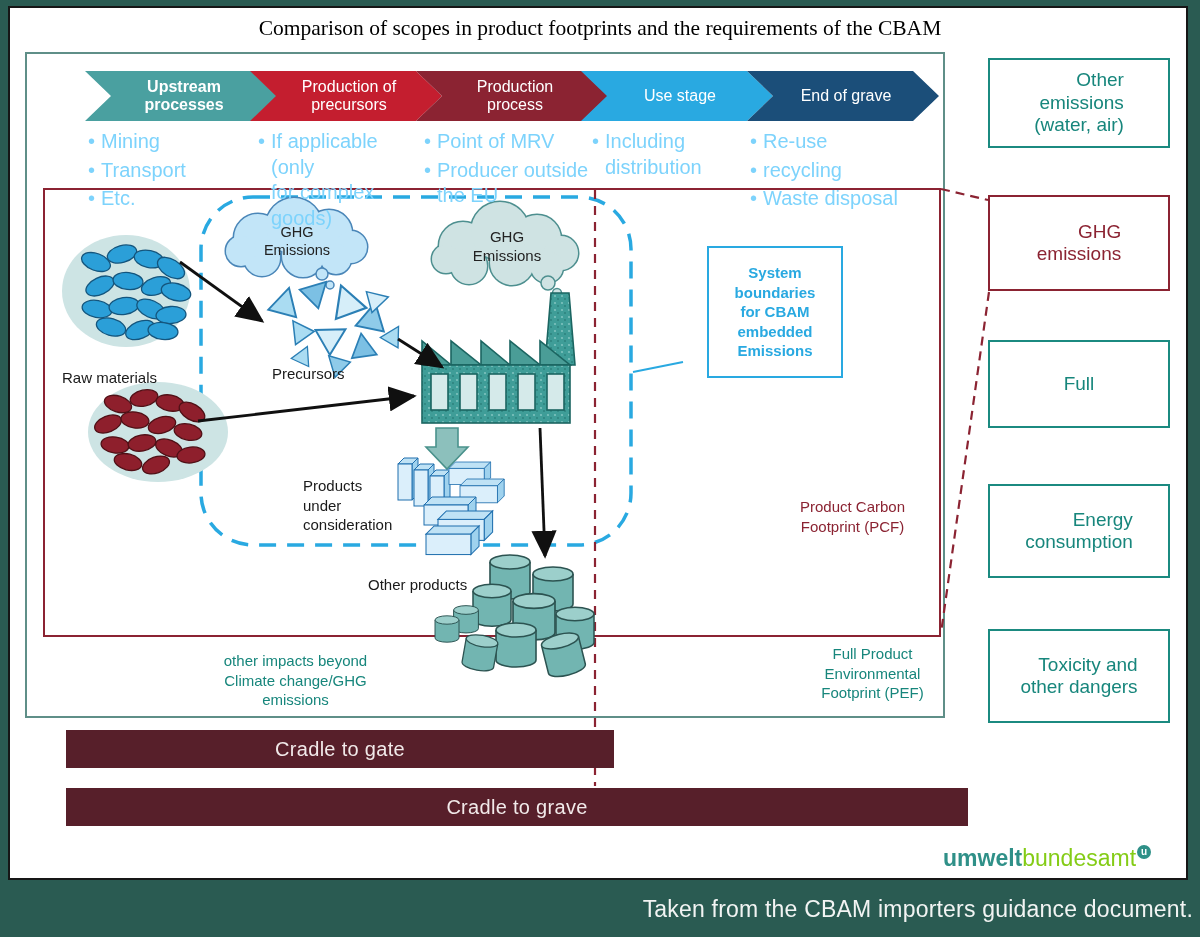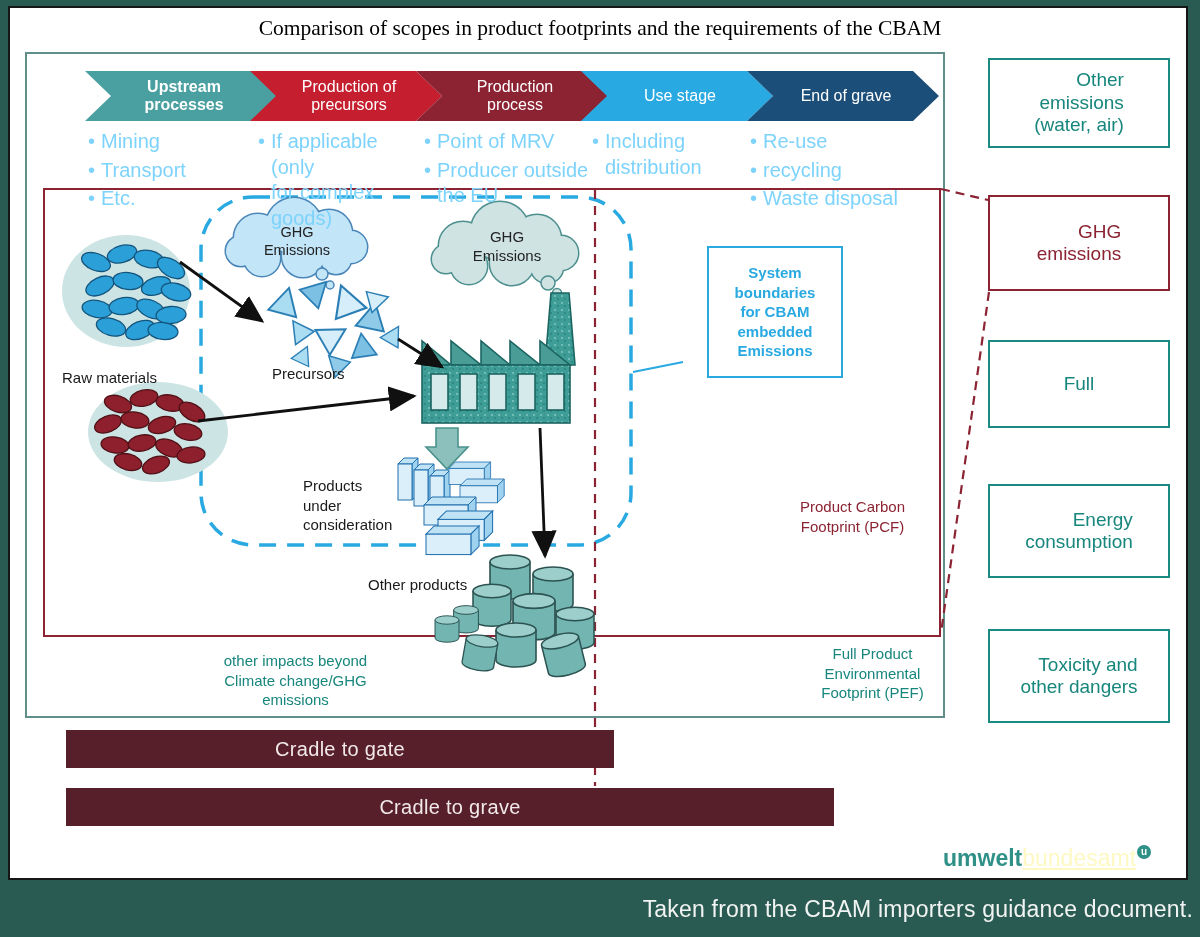--- a/index.html
+++ b/index.html
@@ -50,24 +50,24 @@
   .lbl.center{text-align:center;}
   .lbl.teal{color:#17867c;}
   .lbl.maroon{color:#8b2332;}
   .cloud-lbl{z-index:3;font-size:15px;color:#222;text-align:center;line-height:1.25;}
   .bar{
     left:38px;height:38px;background:#571f2a;z-index:3;
     display:flex;align-items:center;justify-content:center;
     color:#f1e9e9;font-size:20px;letter-spacing:.3px;margin-left:28px;
   }
   .bar.gate{top:730px;width:548px;}
-  .bar.grave{top:788px;width:768px;}
+  .bar.grave{top:788px;width:902px;}
   .logo{left:943px;top:845px;z-index:3;font-size:23px;white-space:nowrap;}
   .logo .b1{font-weight:bold;color:#2f9088;}
-  .logo .b2{color:#fef9c3;text-decoration:underline;}
+  .logo .b2{color:#84cc16;}
   .logo .mark{
     display:inline-block;width:14px;height:14px;border-radius:50%;background:#2f9088;color:#fff;
     font-size:10px;line-height:14px;text-align:center;vertical-align:top;margin-left:1px;font-weight:bold;
   }
 </style>
 </head>
 <body>
 
 <div class="abs page"></div>
 <div class="abs caption-band">

